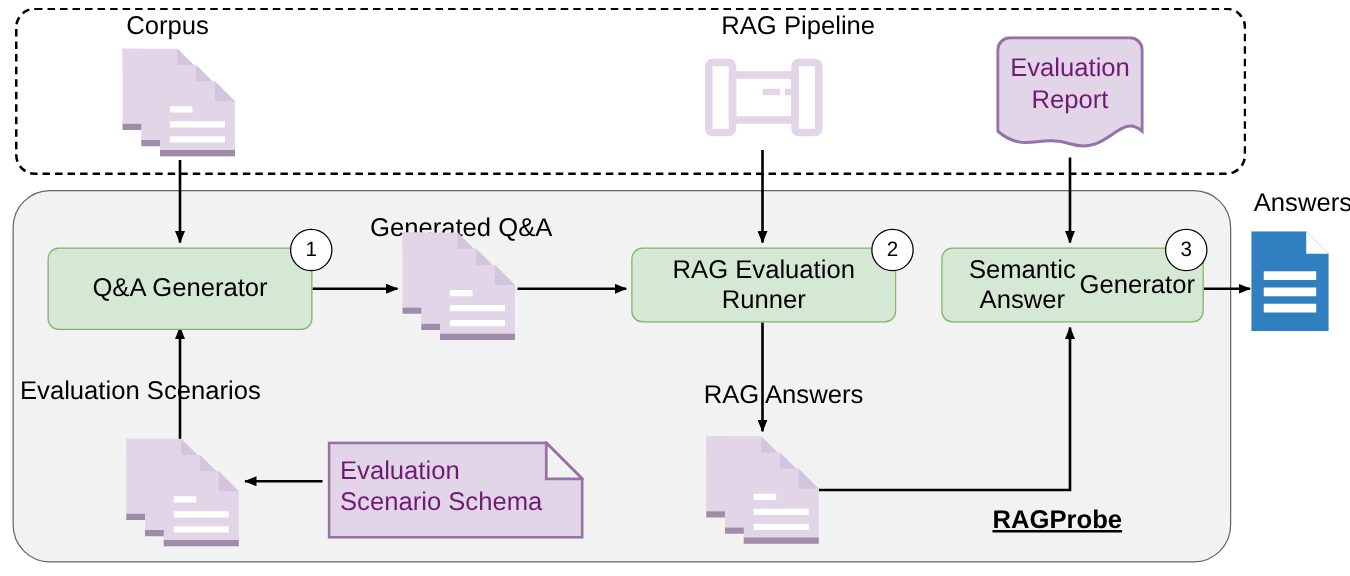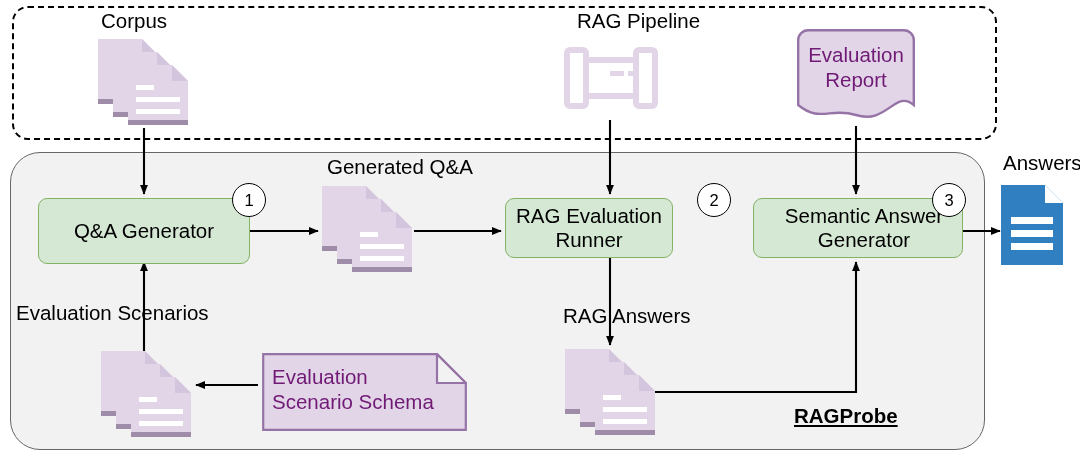--- a/index.html
+++ b/index.html
@@ -187,21 +187,21 @@
       <path d="M1.2,11 A10,10 0 0 1 11,1.2 H107 A10,10 0 0 1 116.8,11 V76
                C 98,60 90,96 59,86
                C 33,78 23,94 1.2,76 Z" fill="#e1d5e7" stroke="#9673a6" stroke-width="2.4"></path>
     </svg>
     <div class="note-text" style="left:0; top:14px; width:118px; text-align:center;">
       <div>Evaluation</div>
       <div>Report</div>
     </div>
   </div>
 
-  <div class="abs label" style="left:296px; top:156px;margin-left:31px;">Generated Q&amp;A</div>
+  <div class="abs label" style="left:296px; top:172px;">Generated Q&amp;A</div>
   <div class="abs docstack" style="left:320px; top:182px;">
     <svg viewBox="0 0 95 95">
       <g>
         <path d="M2,4 h44 l14,14 v2 h-58 z" fill="#e1d5e7"></path>
         <rect x="2" y="4" width="16" height="60" fill="#e1d5e7"></rect>
         <rect x="2" y="64" width="16" height="5" fill="#9e8ca8"></rect>
         <path d="M46,4 l14,14 h-14 z" fill="#d3c5dd"></path>
         <path d="M17,17 h44 l14,14 v2 h-58 z" fill="#e1d5e7"></path>
         <rect x="17" y="17" width="16" height="60" fill="#e1d5e7"></rect>
         <rect x="17" y="77" width="16" height="5" fill="#9e8ca8"></rect>
@@ -216,29 +216,29 @@
     </svg>
   </div>
 
   <div class="abs proc" style="left:38px; top:198px; width:212px; height:66px;">
     <span>Q&amp;A Generator</span>
   </div>
   <div class="abs numcircle" style="left:232px; top:183px;">
     <span>1</span>
   </div>
 
-  <div class="abs proc" style="left:505px; top:198px; width:168px; height:60px; flex-direction:column;">
+  <div class="abs proc" style="left:505px; top:198px; width:212px; height:60px; flex-direction:column;">
     <span>RAG Evaluation</span>
     <span>Runner</span>
   </div>
   <div class="abs numcircle" style="left:697px; top:183px;">
     <span>2</span>
   </div>
 
-  <div class="abs proc" style="left:753px; top:198px; width:210px; height:60px; flex-direction:column;padding-left:18px;">
+  <div class="abs proc" style="left:753px; top:198px; width:210px; height:60px; flex-direction:row;padding-left:18px;">
     <span>Semantic Answer</span>
     <span>Generator</span>
   </div>
   <div class="abs numcircle" style="left:932px; top:183px;">
     <span>3</span>
   </div>
 
   <div class="abs label" style="left:1003px; top:152px;">Answers</div>
   <div class="abs reporticon" style="left:1001px; top:185px;">
     <svg width="62" height="80" viewBox="0 0 62 80">

